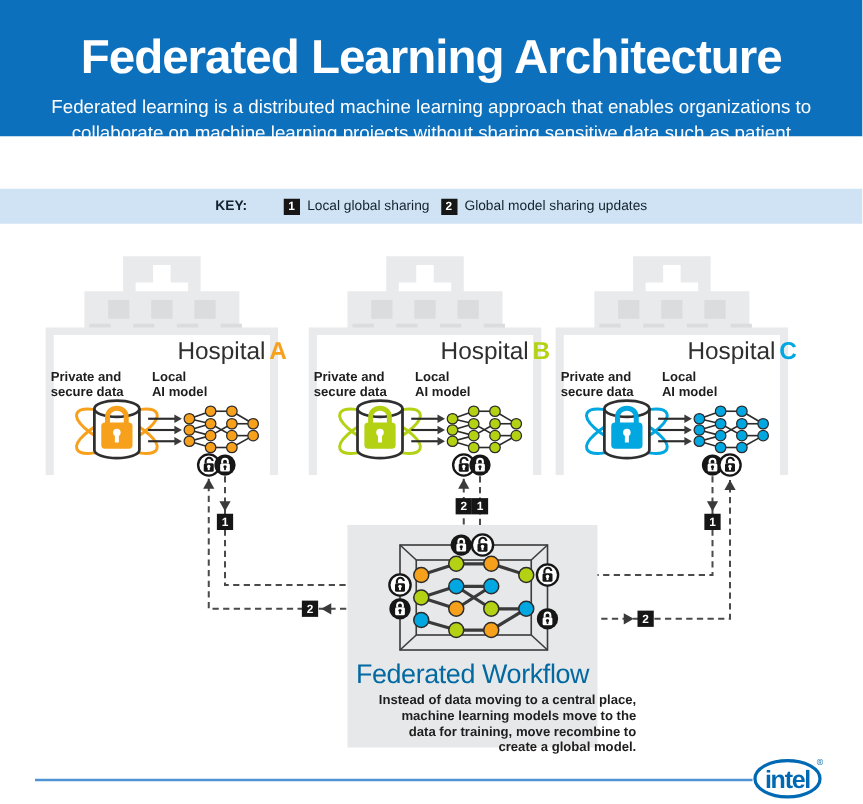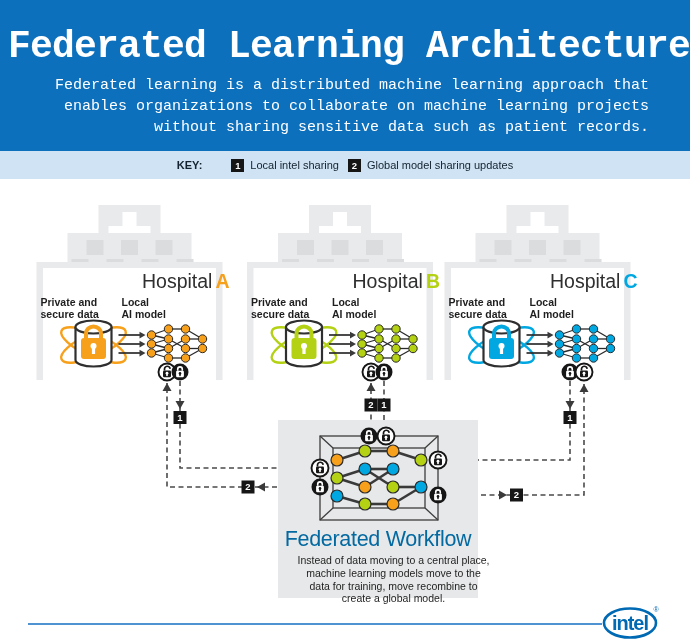--- a/index.html
+++ b/index.html
@@ -3,22 +3,22 @@
 <meta charset="utf-8">
 <style>
   * { margin:0; padding:0; box-sizing:border-box; }
   body { background:#fff; }
   .canvas {
     position:relative; width:690px; height:643px; background:#fff; overflow:hidden;
     font-family:"Liberation Sans", sans-serif; color:#2b2b2b;
   }
   
   .hdr {
-    position:absolute; top:0; left:0; width:690px; height:151px;
-    background:var(--header-bg,#0d70bd); color:#fff; text-align:right;font-family:Liberation Mono, monospace;
+    position:absolute; top:0; left:0; width:690px; height:109px;
+    background:var(--header-bg,#0d70bd); color:#fff; text-align:center;
   }
   .hdr h1 { padding-top:25px; font-size:38px; font-weight:700; letter-spacing:-0.8px; }
   .hdr .sub {
     margin:7px auto 16px; max-width:608px; font-size:15px; line-height:21px; font-weight:500;
   }
   
   .keyband {
     position:absolute; top:151px; left:0; width:690px; height:28px;
     background:var(--keyband-bg,#cfe3f4); display:flex; align-items:center; justify-content:center;
     gap:9px; font-size:11px; color:#13222e;
@@ -33,42 +33,42 @@
   .diagram-svg { position:absolute; top:0; left:0; z-index:1; }
   svg text { font-family:"Liberation Sans", sans-serif; }
   
   .ovl { position:absolute; z-index:2; }
   .hosp-name { top:270px; width:200px; text-align:right; font-size:19.5px; color:#2f2f2f; }
   .hosp-name .ltr { font-weight:700; margin-left:3px; }
   .hosp-sub { top:297px; width:110px; text-align:left; font-size:10.5px; font-weight:700;
               line-height:11.5px; color:#1e1e1e; }
   .wf-title { top:527px; left:278px; width:200px; text-align:center; font-size:21.5px;
               color:#0369a1; font-weight:400; letter-spacing:-0.3px; }
-  .wf-desc  { top:554px; left:278px; width:231px; text-align:center; font-size:10.5px;
-              font-weight:400; line-height:12.8px; color:#1e1e1e; }
+  .wf-desc  { top:554px; left:278px; width:231px; text-align:right; font-size:10.5px;
+              font-weight:700; line-height:12.8px; color:#1e1e1e; }
   
   .footer-rule { position:absolute; top:623px; left:28px; width:574px; height:2px;
                  background:var(--rule,#4f93d2); z-index:2; }
   .intel-logo { position:absolute; top:603px; left:602px; z-index:2; }
 </style>
 </head>
 <body>
 
 <div class="canvas" style="--header-bg: #0d70bd; --keyband-bg: #cfe3f4; --panel: #e7e8e9; --bldg: #e9eaec; --bwin: #dadcdd; --c-orange: #f7a01b; --c-green: #b4d114; --c-blue: #00a7e1; --intel: #0069b4; --rule: #4f93d2;">
 
   <div class="hdr">
     <h1>Federated Learning Architecture</h1>
     <p class="sub">Federated learning is a distributed machine learning approach that enables organizations to collaborate on machine learning projects without sharing sensitive data such as patient records.</p>
   </div>
 
   <div class="keyband">
     <span class="key-label">KEY:</span>
     <span class="key-item">
       <span class="kbadge">1</span>
-      <span>Local intel sharing</span>
+      <span>Local global sharing</span>
     </span>
     <span class="key-item">
       <span class="kbadge">2</span>
       <span>Global model sharing updates</span>
     </span>
   </div>
 
   <svg class="diagram-svg" width="690" height="643" viewBox="0 0 690 643">
     <defs>
 

